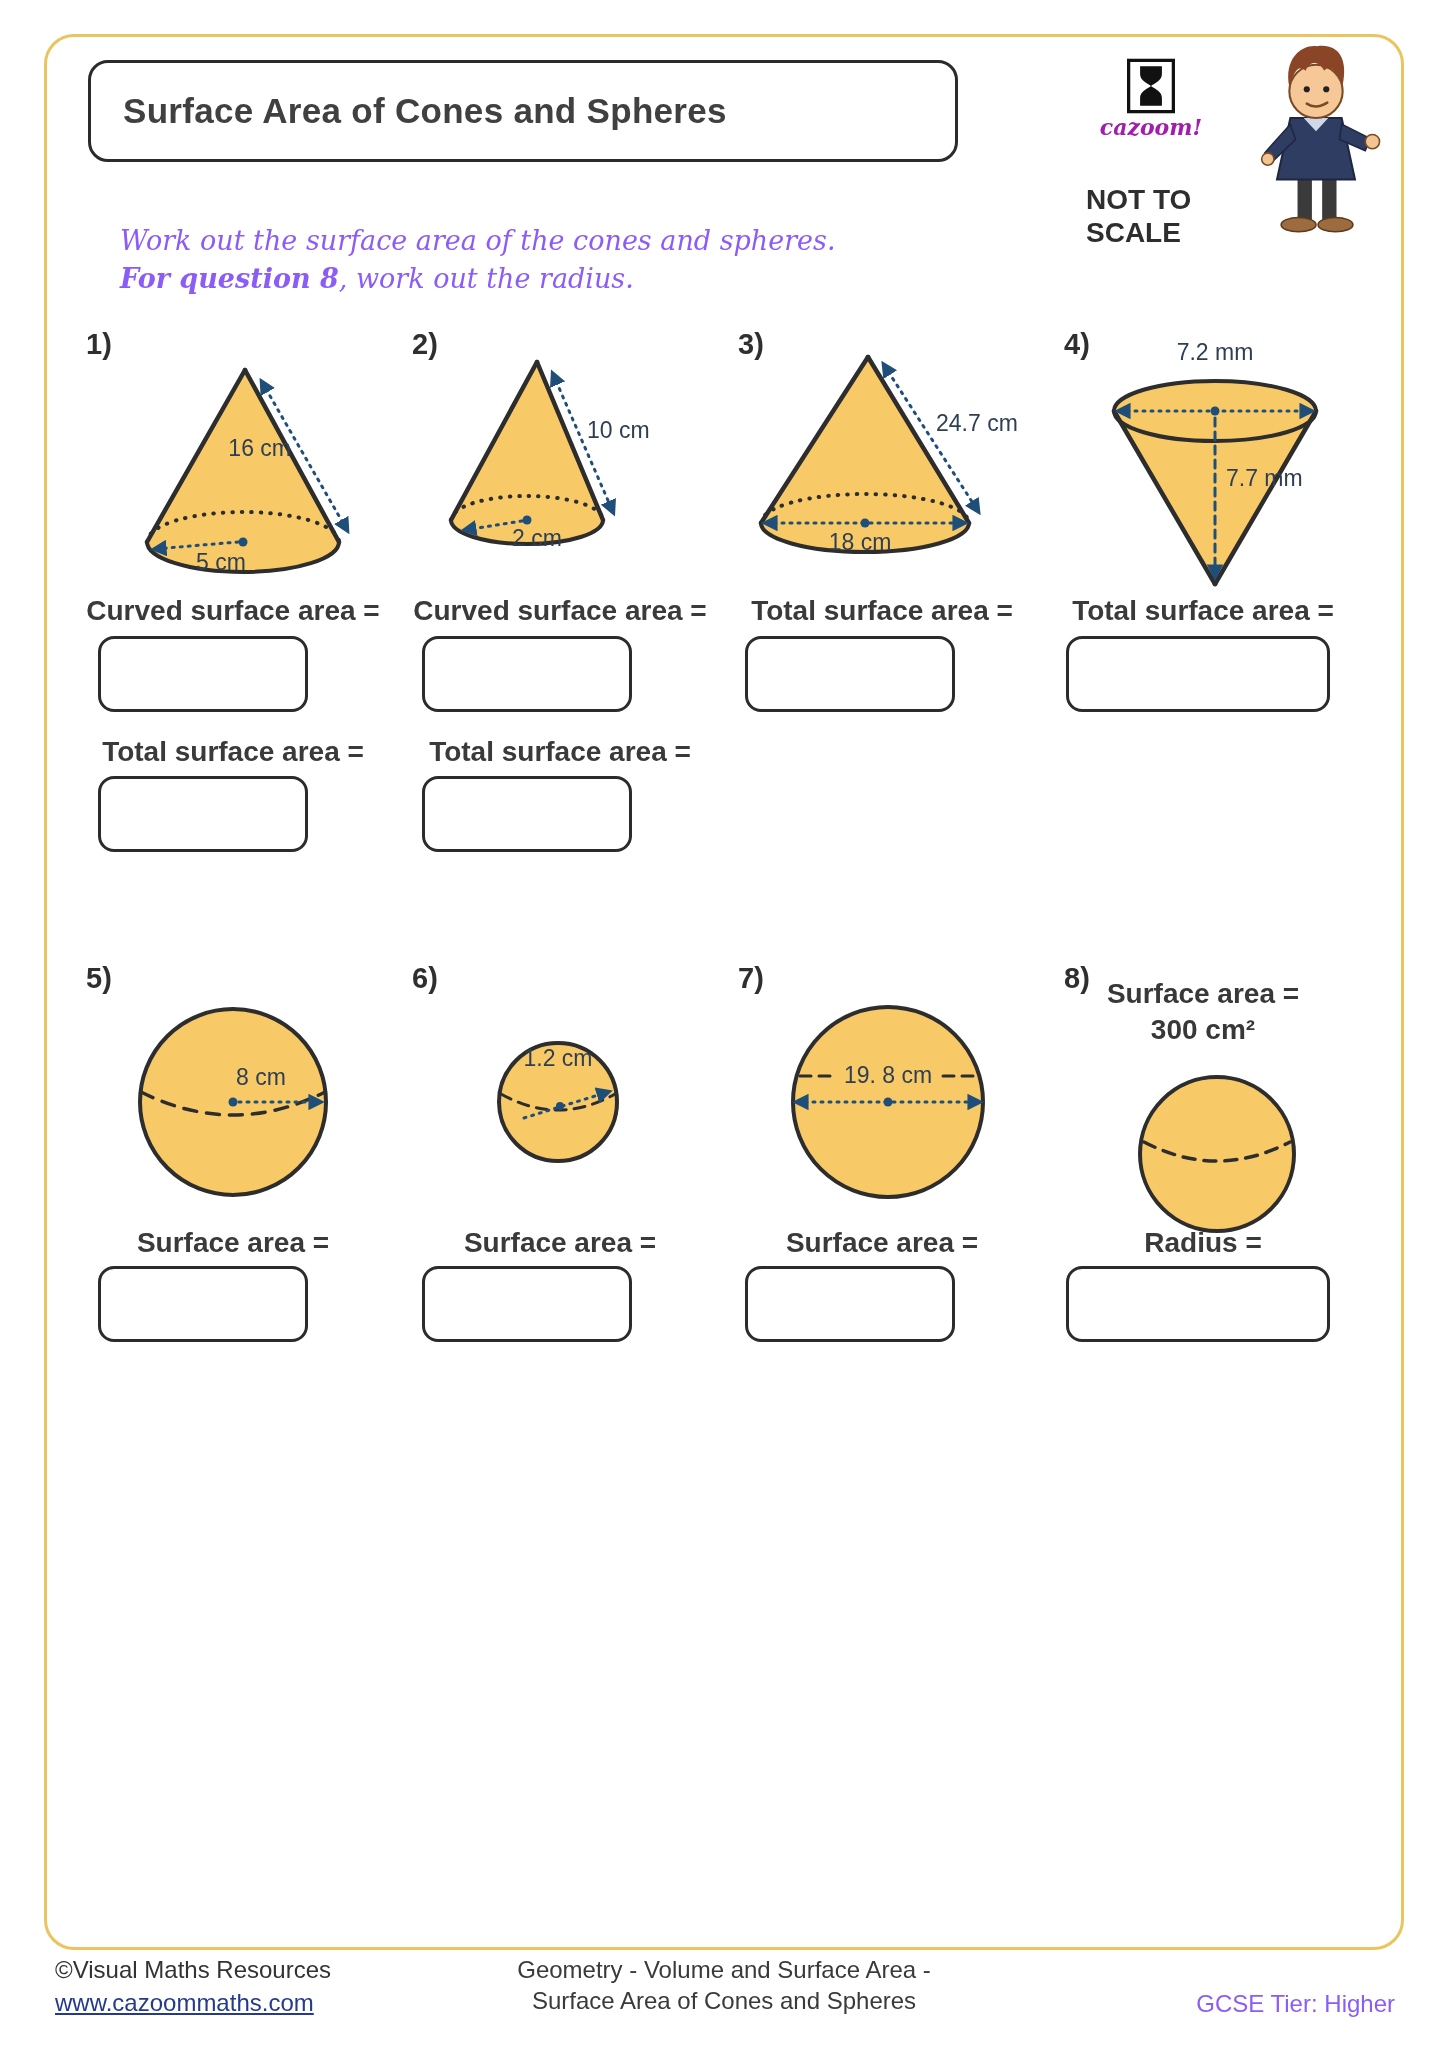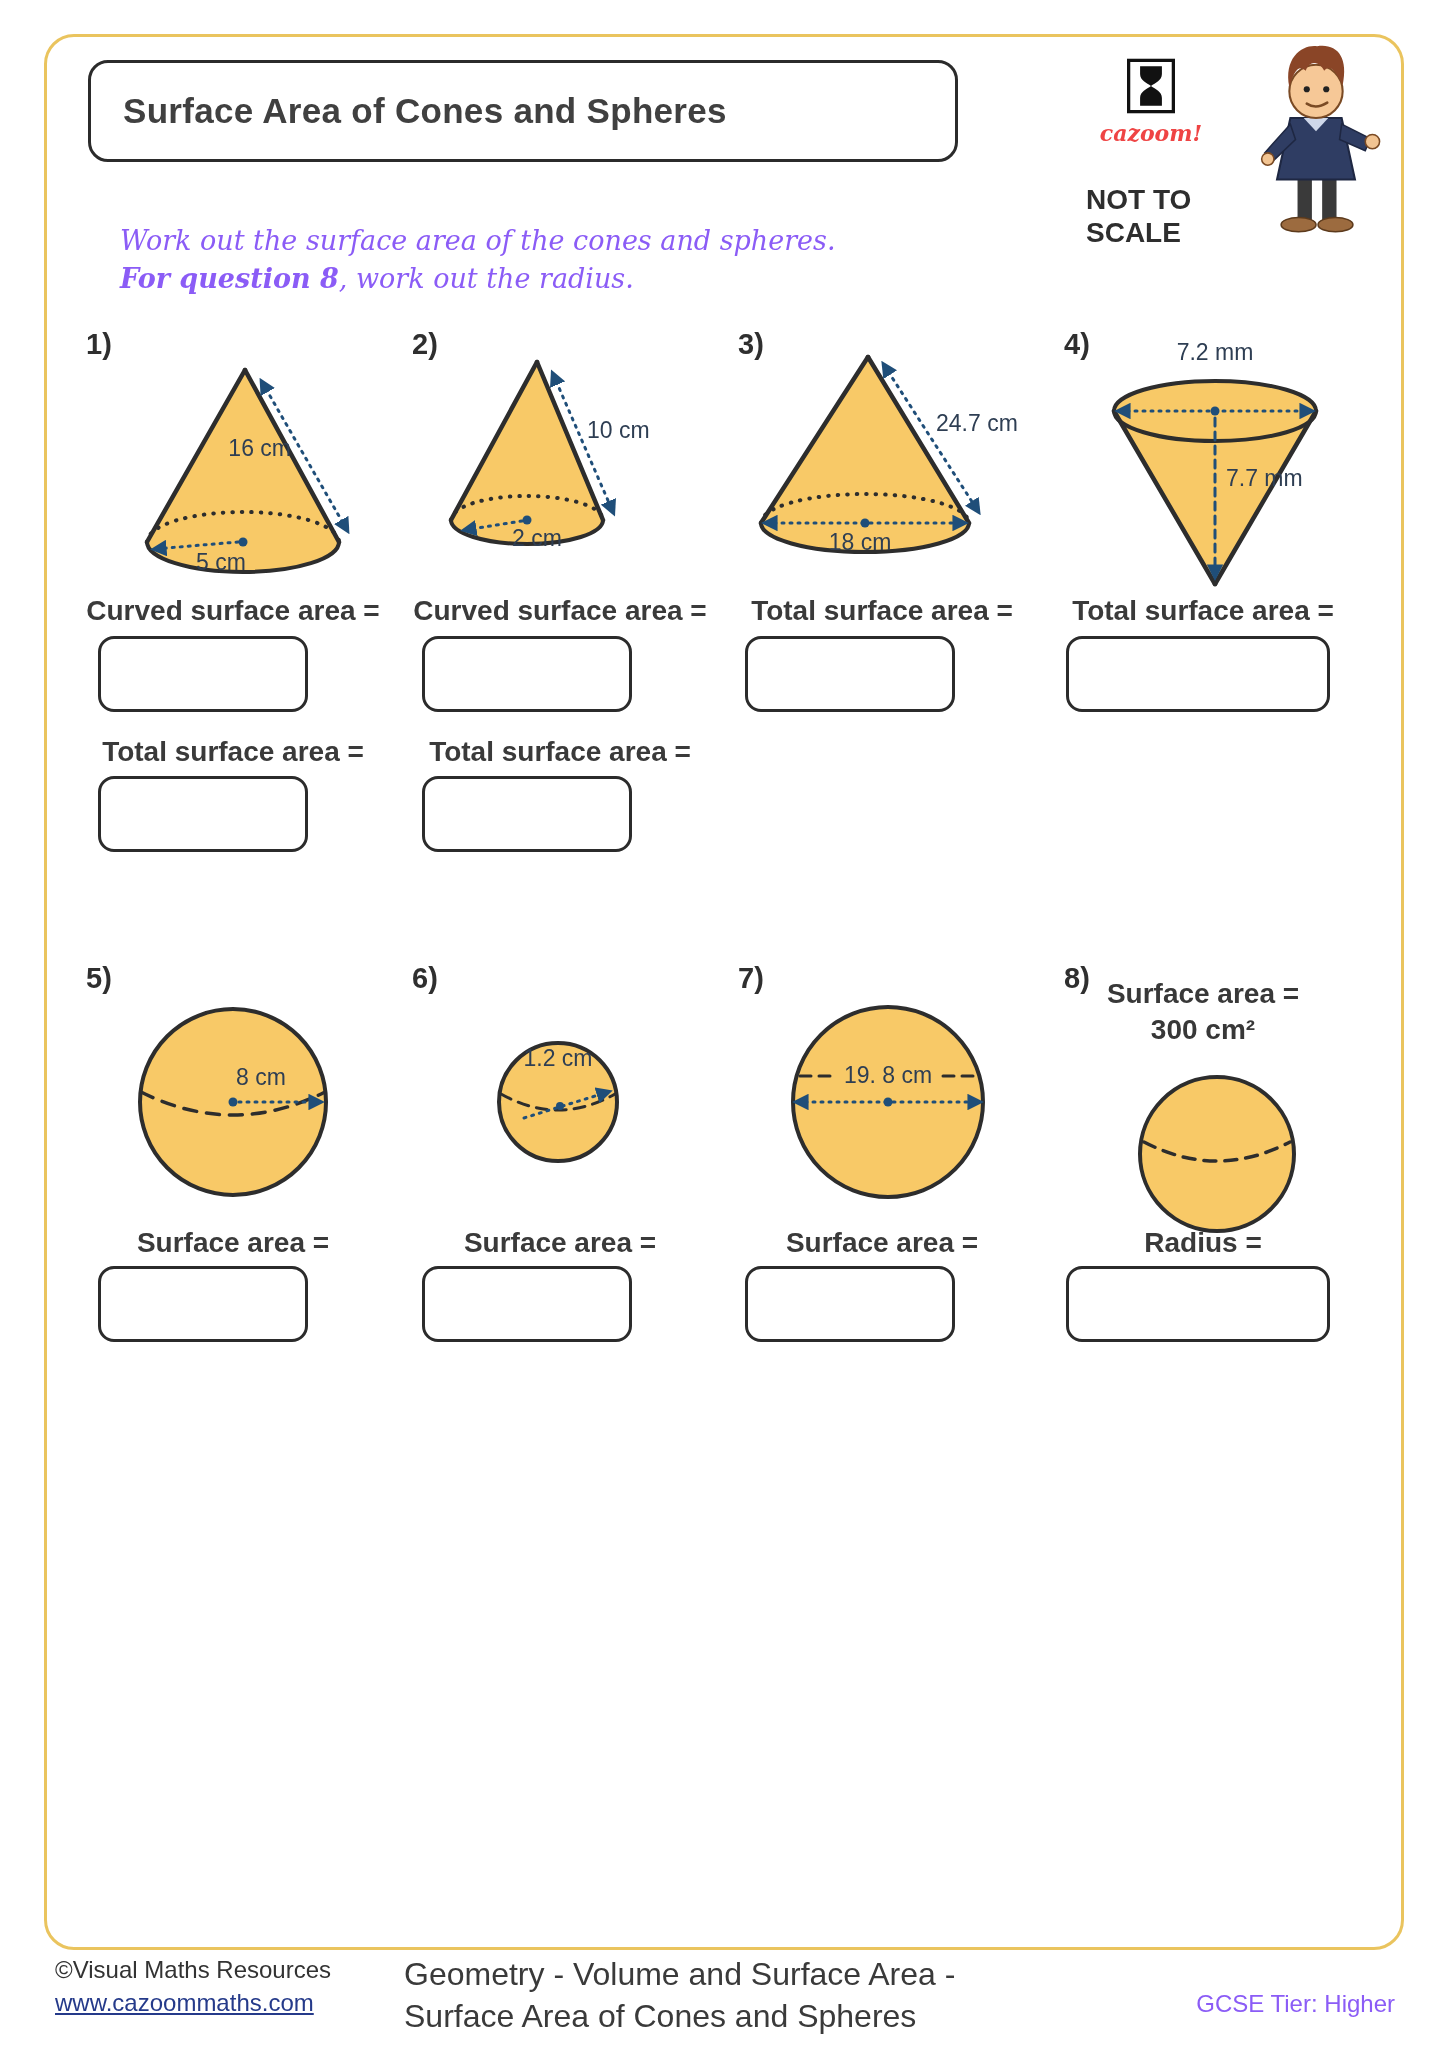--- a/index.html
+++ b/index.html
@@ -11,21 +11,21 @@
 
   .header-box { position:absolute; left:88px; top:60px; width:870px; height:102px;
     border:3px solid #2b2b2b; border-radius:20px; display:flex; align-items:center;
     padding-left:32px; background:#fff; }
   .page-title { font-size:35px; font-weight:bold; color:#404040; letter-spacing:0.3px; }
 
   .logo-box { position:absolute; left:1086px; top:58px; width:130px; height:110px;
     display:flex; flex-direction:column; align-items:center; justify-content:flex-start;
     background:#fff; }
   .logo-text { font-family:"DejaVu Serif", serif; font-style:italic; font-weight:bold;
-    font-size:22px; color:#ef4444; margin-top:6px; }
+    font-size:22px; color:#a21caf; margin-top:0; }
 
   .not-to-scale { position:absolute; left:1086px; top:183px; width:145px;
     font-size:28px; font-weight:bold; color:#2e2e2e; line-height:1.18; }
 
   .instructions { position:absolute; left:120px; top:222px; width:780px;
     font-family:"DejaVu Serif", serif; font-style:italic; font-size:27px;
     line-height:38px; color:#8b5cf6; }
   .instructions .b { font-weight:bold;margin-top:16px; }
 
   .qnum { position:absolute; font-size:29px; font-weight:bold; color:#2f2f2f; }
@@ -43,21 +43,21 @@
   .frontedge { stroke:#2d2d2d; stroke-width:4; fill:none; }
   .equator { stroke:#2d2d2d; stroke-width:3.5; stroke-dasharray:13 10; stroke-linecap:round; fill:none; }
 
   .given { position:absolute; left:1038px; top:976px; width:330px; text-align:center;
     font-size:28px; font-weight:bold; color:#383838; line-height:1.3; }
 
   .footer-left { position:absolute; left:55px; top:1956px; font-size:24px; color:#333; }
   .footer-link { display:inline-block; margin-top:5px; font-size:24px; color:#253a8a;
     text-decoration:underline; cursor:pointer; }
   .footer-center { position:absolute; left:50%; transform:translateX(-50%); top:1954px;
-    width:640px; font-size:32px; color:#3a3a3a; line-height:1.3; }
+    width:640px; text-align:center; font-size:24px; color:#3a3a3a; line-height:1.3; }
   .footer-right { position:absolute; right:53px; top:1990px; font-size:24px; color:#8b5cf6;margin-left:44px; }
 </style>
 </head>
 <body>
 
 <svg width="0" height="0" style="position:absolute">
   <defs>
     <marker id="arr" viewBox="0 0 10 10" refX="7" refY="5" markerWidth="5.5" markerHeight="5.5" orient="auto-start-reverse">
       <path d="M0,0 L10,5 L0,10 Z" fill="#1f4e79"></path>
     </marker>

